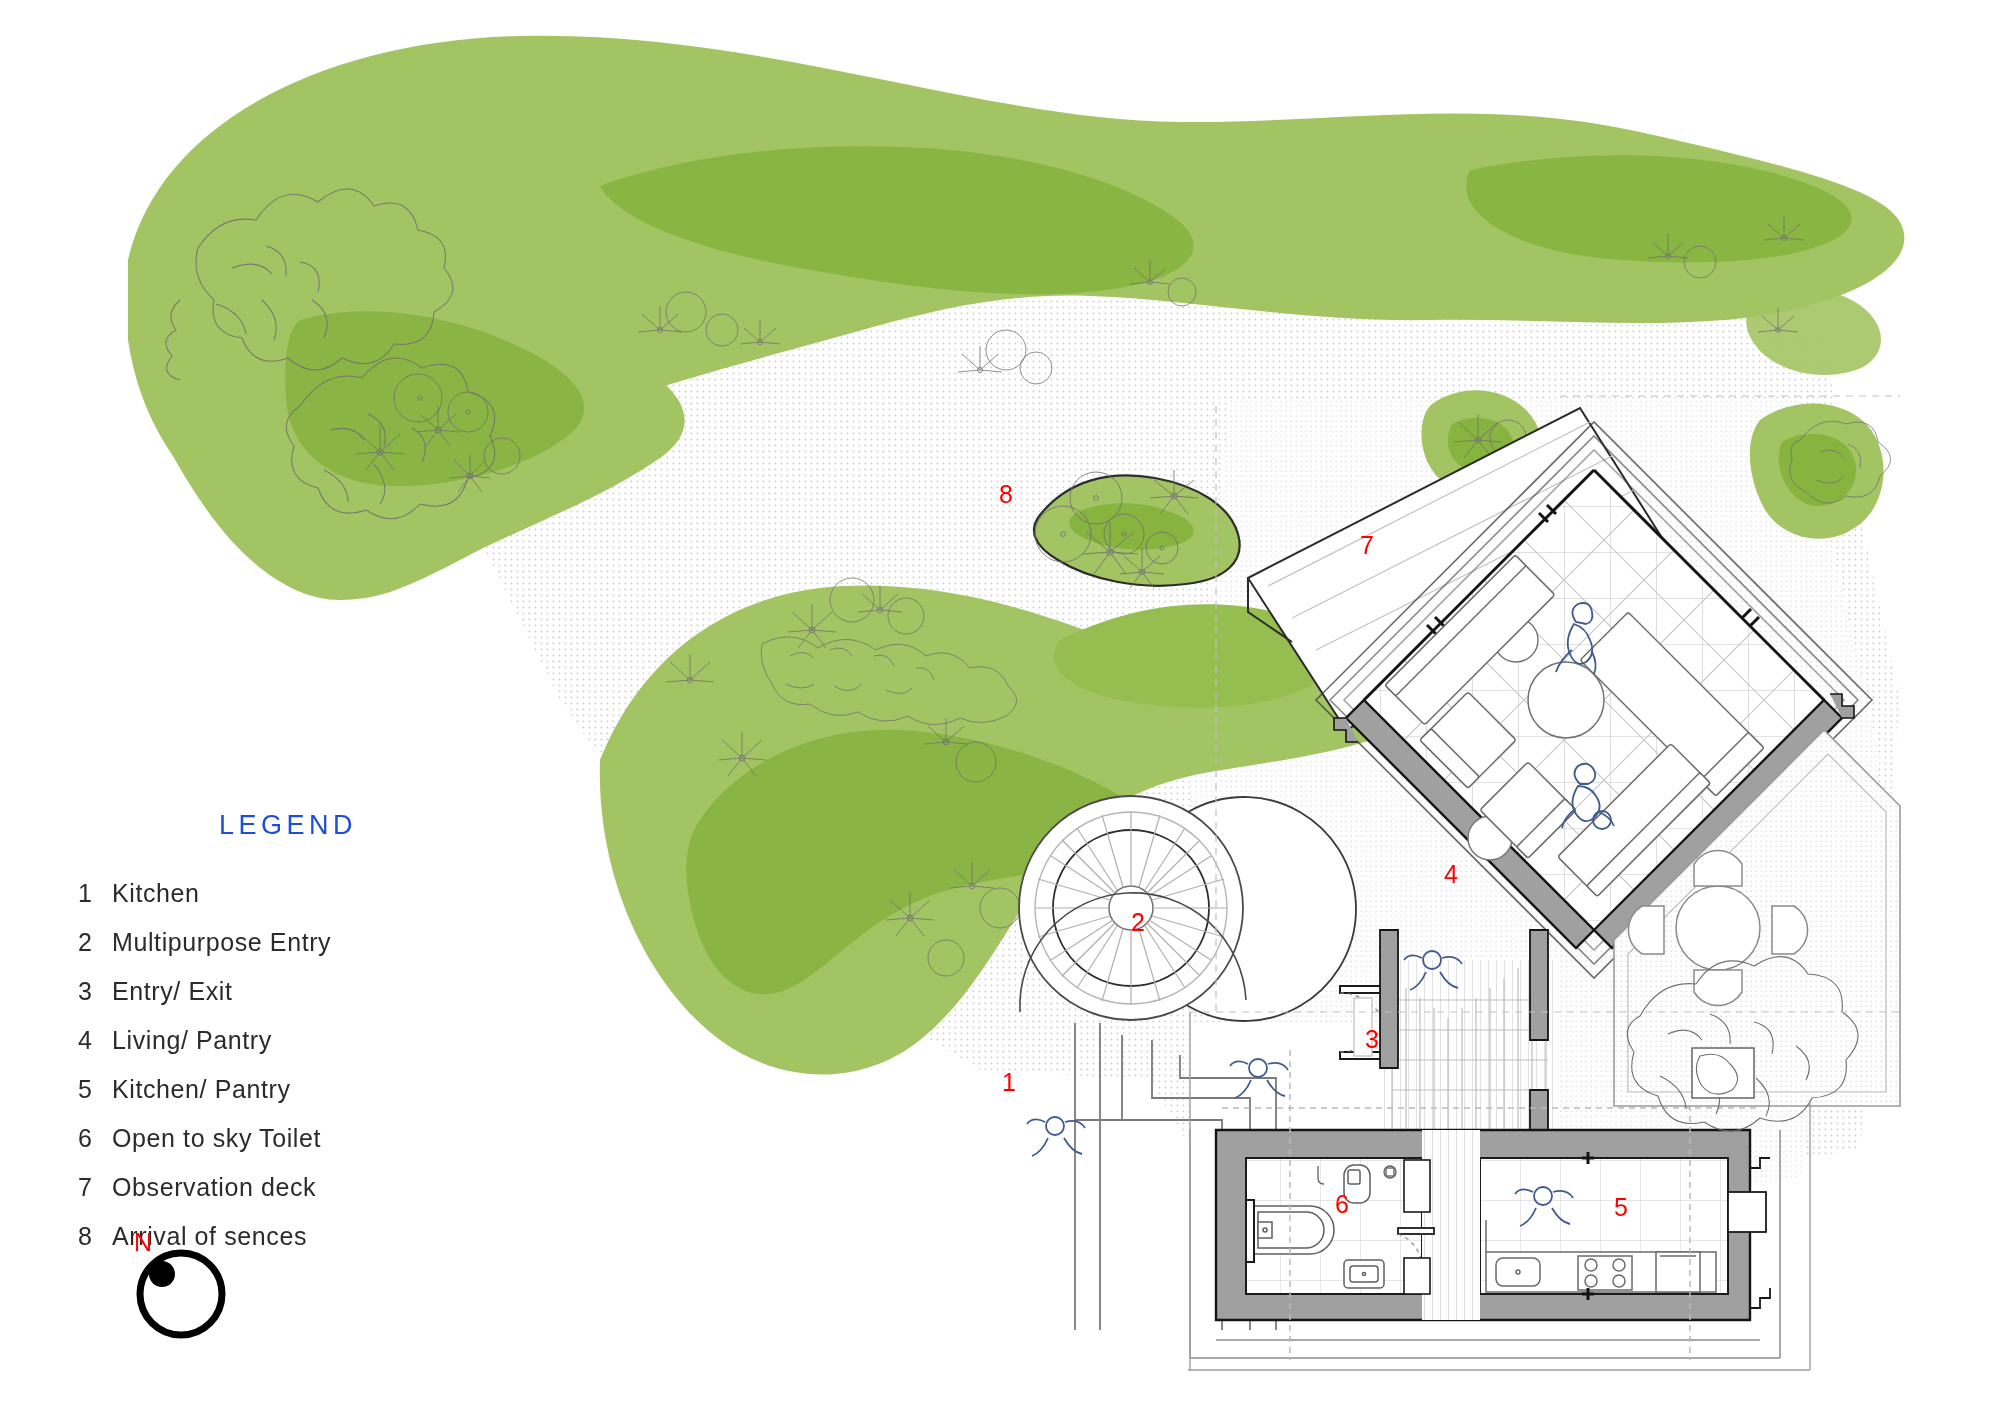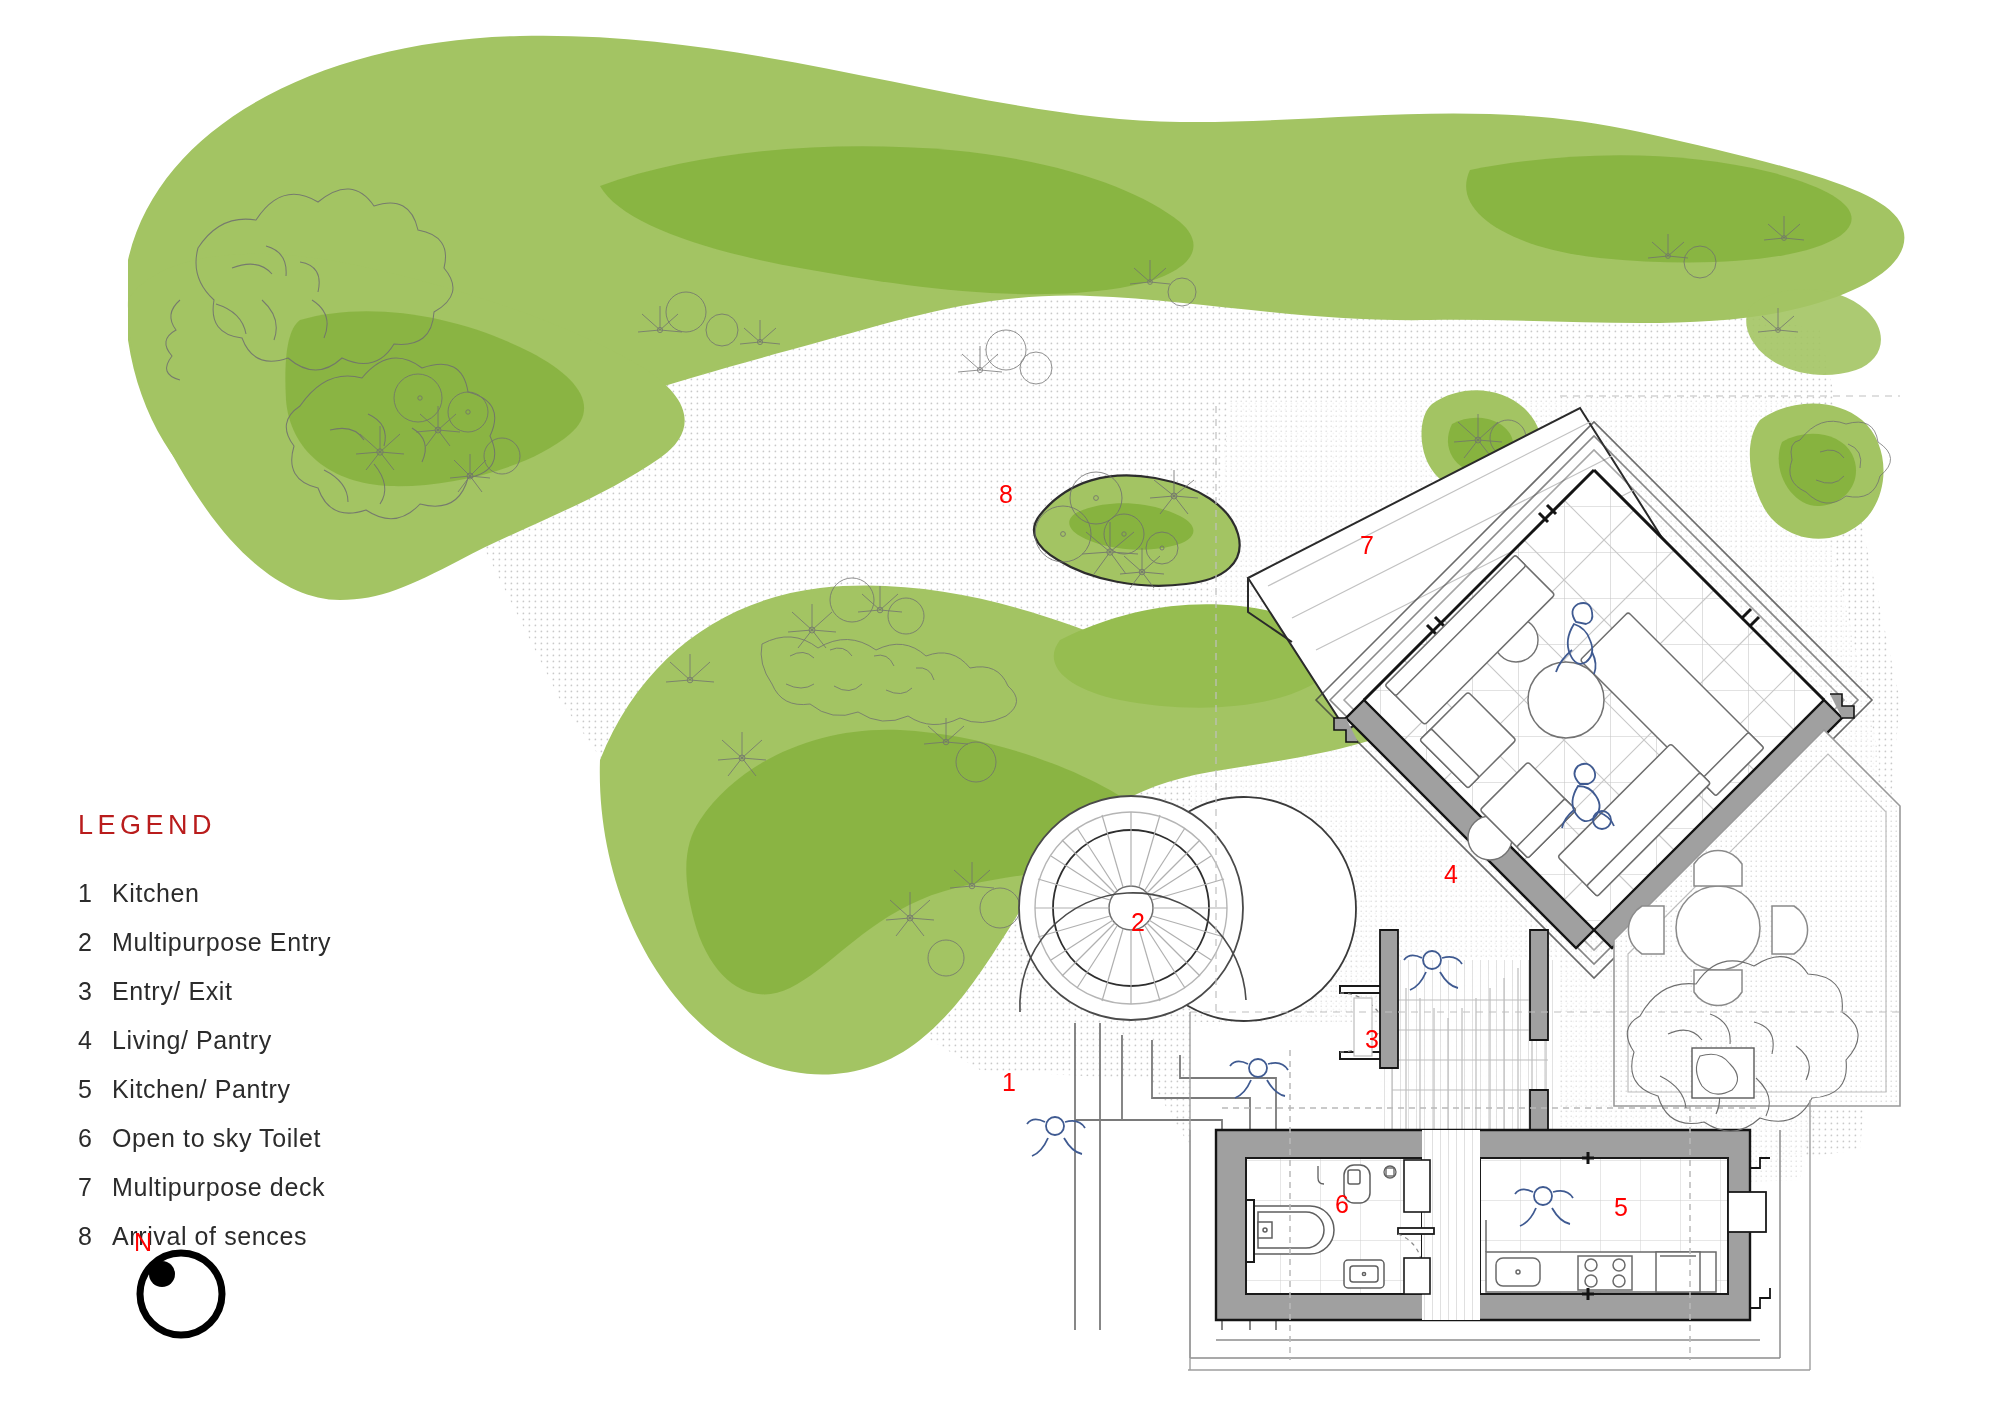--- a/index.html
+++ b/index.html
@@ -3,22 +3,22 @@
 <meta charset="utf-8">
 <style>
   html,body{margin:0;padding:0;background:#ffffff;}
   body{width:2000px;height:1414px;overflow:hidden;font-family:"Liberation Sans",sans-serif;}
   #plan{position:relative;width:2000px;height:1414px;background:#ffffff;}
   svg.layer{position:absolute;left:0;top:0;width:2000px;height:1414px;}
 
   
   #legend{position:absolute;left:78px;top:810px;width:420px;}
   #legend .legend-title{
-    font-size:27px;letter-spacing:4.5px;color:#b91c1c;font-weight:400;
-    margin-bottom:40px;font-family:"Liberation Sans",sans-serif;
+    font-size:27px;letter-spacing:4.5px;color:#1d4ed8;font-weight:400;
+    margin-bottom:40px;font-family:"Liberation Sans",sans-serif;text-align:center;
   }
   #legend ul{list-style:none;margin:0;padding:0;}
   #legend li{
     display:flex;align-items:baseline;font-size:25px;color:#2b2b2b;
     line-height:1.0;margin-bottom:24px;letter-spacing:0.6px;
   }
   #legend li .num{width:34px;flex:none;}
   #legend li .txt{white-space:nowrap;}
 
   
@@ -611,21 +611,21 @@
       <li>
         <span class="num">5</span>
         <span class="txt">Kitchen/ Pantry</span>
       </li>
       <li>
         <span class="num">6</span>
         <span class="txt">Open to sky Toilet</span>
       </li>
       <li>
         <span class="num">7</span>
-        <span class="txt">Multipurpose deck</span>
+        <span class="txt">Observation deck</span>
       </li>
       <li>
         <span class="num">8</span>
         <span class="txt">Arrival of sences</span>
       </li>
     </ul>
   </div>
 
   <div id="north">
     <span class="nlabel">N</span>

